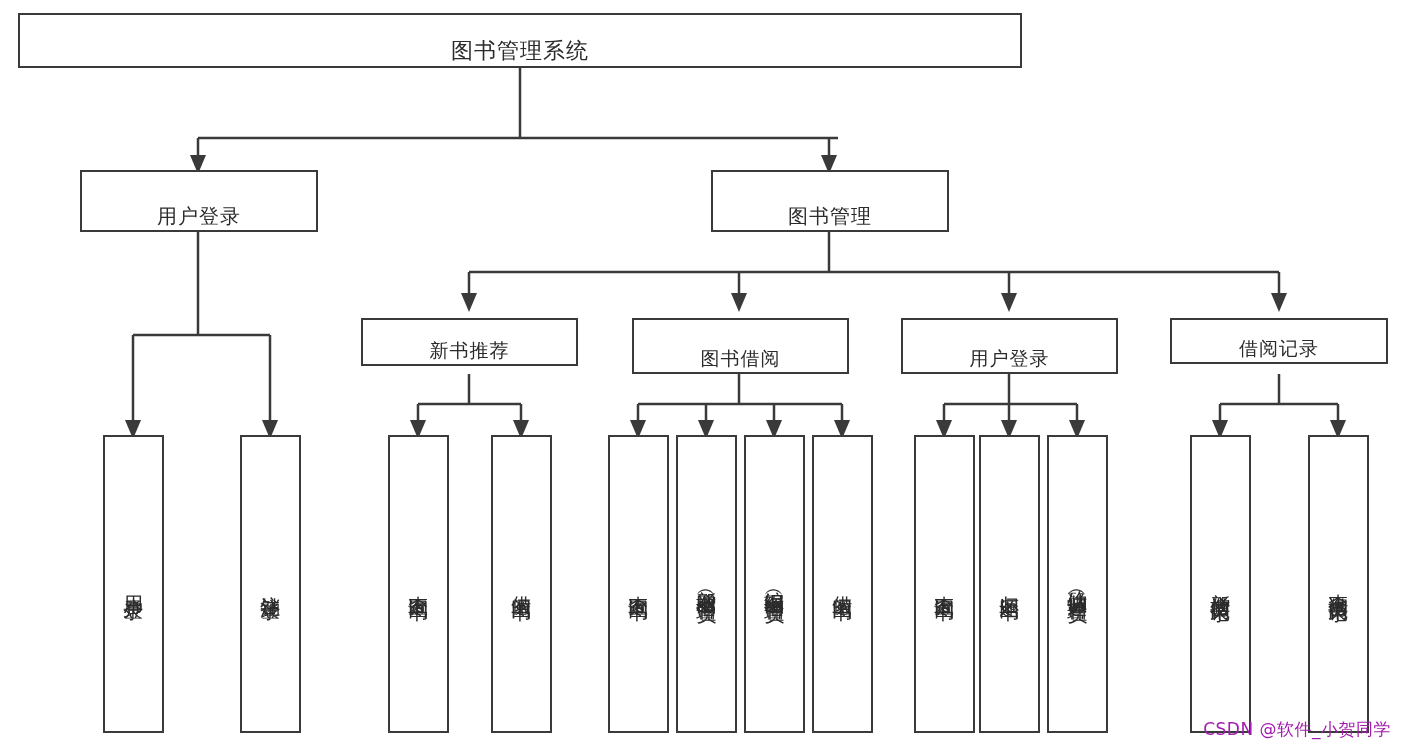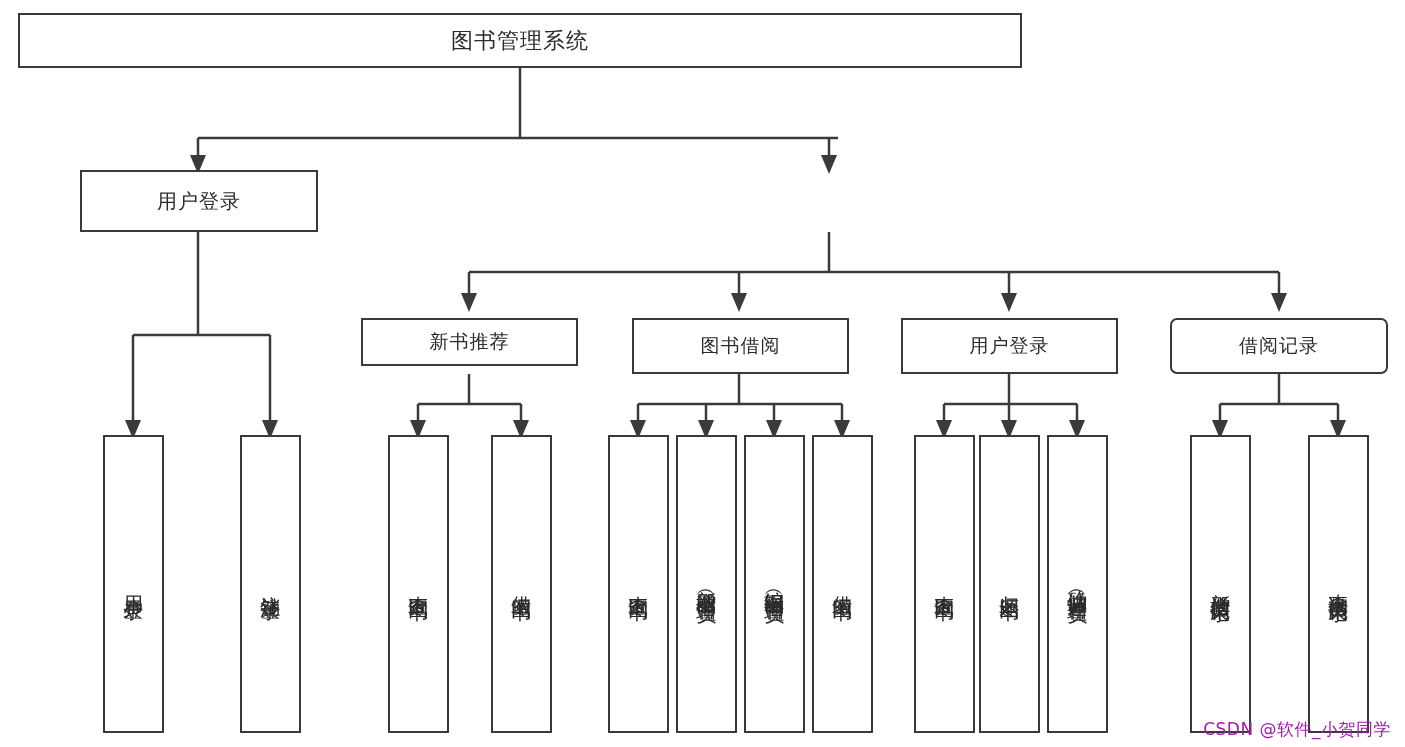--- a/index.html
+++ b/index.html
@@ -7,21 +7,21 @@
     font-family:"DejaVu Sans","Liberation Sans",sans-serif;
     width:1405px;height:747px;overflow:hidden;position:relative;
   }
   #diagram{position:absolute;left:0;top:0;width:1405px;height:747px;}
   .node{
     position:absolute;
     box-sizing:border-box;
     background:#ffffff;
     border:2px solid #3a3a3a;
     display:flex;
-    align-items:center;
+    align-items:flex-end;
     justify-content:center;
     color:#2b2b2b;
     letter-spacing:1px;
   }
   .node.root{font-size:22px;}
   .node.lvl2{font-size:20px;}
   .node.lvl3{font-size:19px;}
   .node.leaf{
     writing-mode:vertical-rl;
     text-orientation:upright;
@@ -120,31 +120,34 @@
     </g>
   </svg>
 
   <div class="node root" style="left:18px;top:13px;width:1004px;height:55px;">
     <span>图书管理系统</span>
   </div>
 
   <div class="node lvl2" style="left:80px;top:170px;width:238px;height:62px;">
     <span>用户登录</span>
   </div>
+  <div class="node lvl2" style="left:711px;top:170px;width:238px;height:62px;">
+    <span>图书管理</span>
+  </div>
 
   <div class="node lvl3" style="left:361px;top:318px;width:217px;height:48px;">
     <span>新书推荐</span>
   </div>
   <div class="node lvl3" style="left:632px;top:318px;width:217px;height:56px;">
     <span>图书借阅</span>
   </div>
   <div class="node lvl3" style="left:901px;top:318px;width:217px;height:56px;">
     <span>用户登录</span>
   </div>
-  <div class="node lvl3" style="left:1170px;top:318px;width:218px;height:56px;border-radius:7px;">
+  <div class="node lvl3" style="left:1170px;top:318px;width:218px;height:46px;">
     <span>借阅记录</span>
   </div>
 
   <div class="node leaf" style="left:103px;top:435px;width:61px;height:298px;">
     <span>用户登录</span>
   </div>
   <div class="node leaf" style="left:240px;top:435px;width:61px;height:298px;">
     <span>注销登录</span>
   </div>
 

